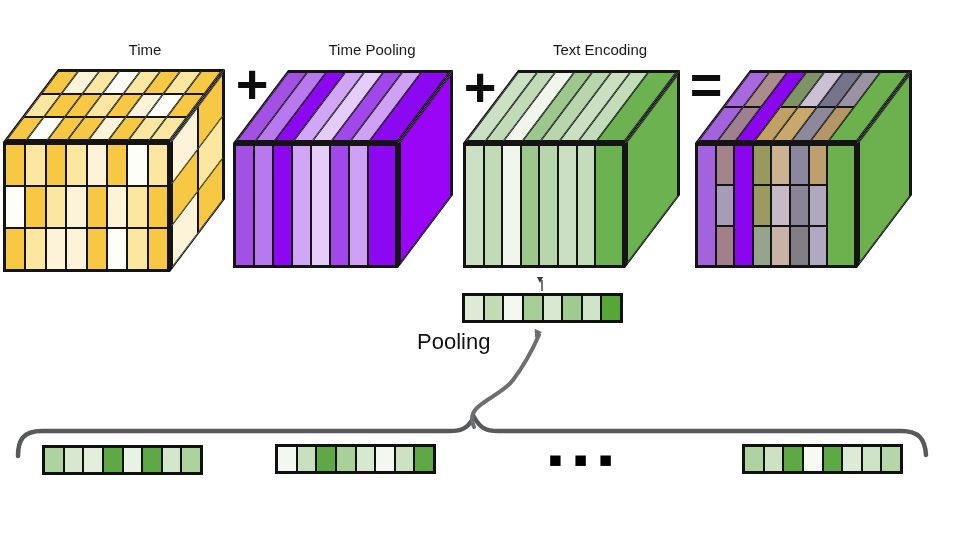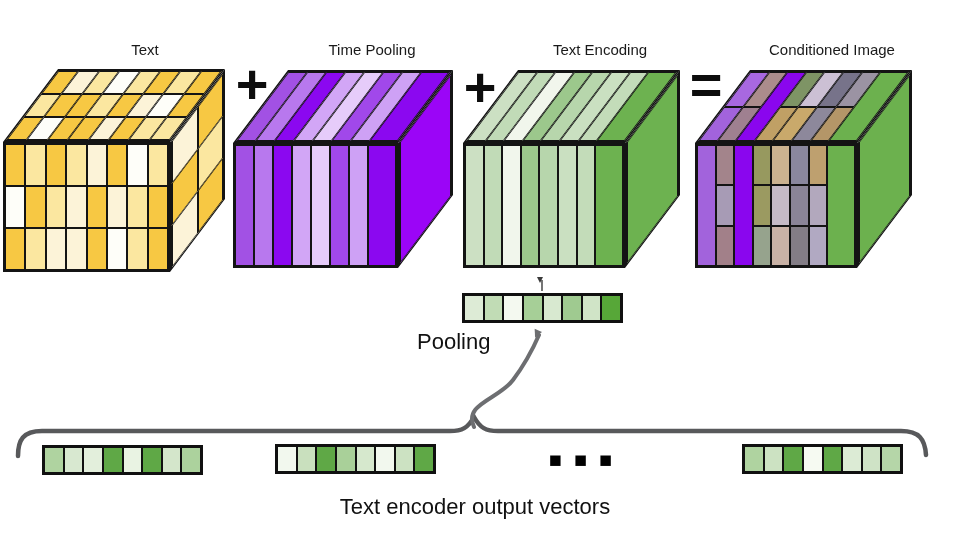--- a/index.html
+++ b/index.html
@@ -40,24 +40,23 @@
     font-family:"DejaVu Sans", sans-serif; font-size:21px;
     letter-spacing:11px; color:#000; white-space:nowrap;
   }
   .overlay { position:absolute; left:0; top:0; pointer-events:none; }
 </style>
 </head>
 <body>
 
 <div class="canvas">
 
-  <div class="cube-label" style="left:145px;">Text</div>
+  <div class="cube-label" style="left:145px;">Time</div>
   <div class="cube-label" style="left:372px;">Time Pooling</div>
   <div class="cube-label" style="left:600px;text-align:right;">Text Encoding</div>
-  <div class="cube-label" style="left:832px;">Conditioned Image</div>
 
   <div class="cube" style="left: 3px; top: 69px; width: 222px; height: 203px;">
       <div class="face face-top" style="width: 167px; height: 73px;">
         <div class="cube-col" style="flex: 1 1 0%;">
           <div class="cube-cell" style="background: rgb(247, 200, 67);"></div>
           <div class="cube-cell" style="background: rgb(251, 231, 160);"></div>
           <div class="cube-cell" style="background: rgb(247, 200, 67);"></div>
         </div>
         <div class="cube-col" style="flex: 1 1 0%;">
           <div class="cube-cell" style="background: rgb(252, 243, 216);"></div>
@@ -384,21 +383,20 @@
       <span class="cell" style="background: rgb(175, 211, 160);"></span>
       <span class="cell" style="background: rgb(204, 226, 194);"></span>
       <span class="cell" style="background: rgb(95, 168, 70);"></span>
       <span class="cell" style="background: rgb(246, 250, 242);"></span>
       <span class="cell" style="background: rgb(95, 168, 70);"></span>
       <span class="cell" style="background: rgb(220, 235, 213);"></span>
       <span class="cell" style="background: rgb(207, 227, 198);"></span>
       <span class="cell" style="background: rgb(181, 214, 168);"></span>
     </div>
   <div class="dots" style="left:586px; top:459px;">▪▪▪</div>
-  <div class="caption" style="left:475px; top:494px;">Text encoder output vectors</div>
 
   <svg class="overlay" width="960" height="540">
     <defs>
       <marker id="ah-gray" markerWidth="9" markerHeight="9" refX="4.5" refY="7" orient="auto-start-reverse" markerUnits="userSpaceOnUse">
         <path d="M0.5,8.5 L4.5,0.5 L8.5,8.5 Z" fill="#6D6E71" transform="rotate(-90 4.5 4.5)"></path>
       </marker>
       <marker id="ah-black" markerWidth="8" markerHeight="8" refX="4" refY="6" orient="auto-start-reverse" markerUnits="userSpaceOnUse">
         <path d="M1,7 L4,1 L7,7 Z" fill="#3a3a3a" transform="rotate(-90 4 4)"></path>
       </marker>
     </defs>

